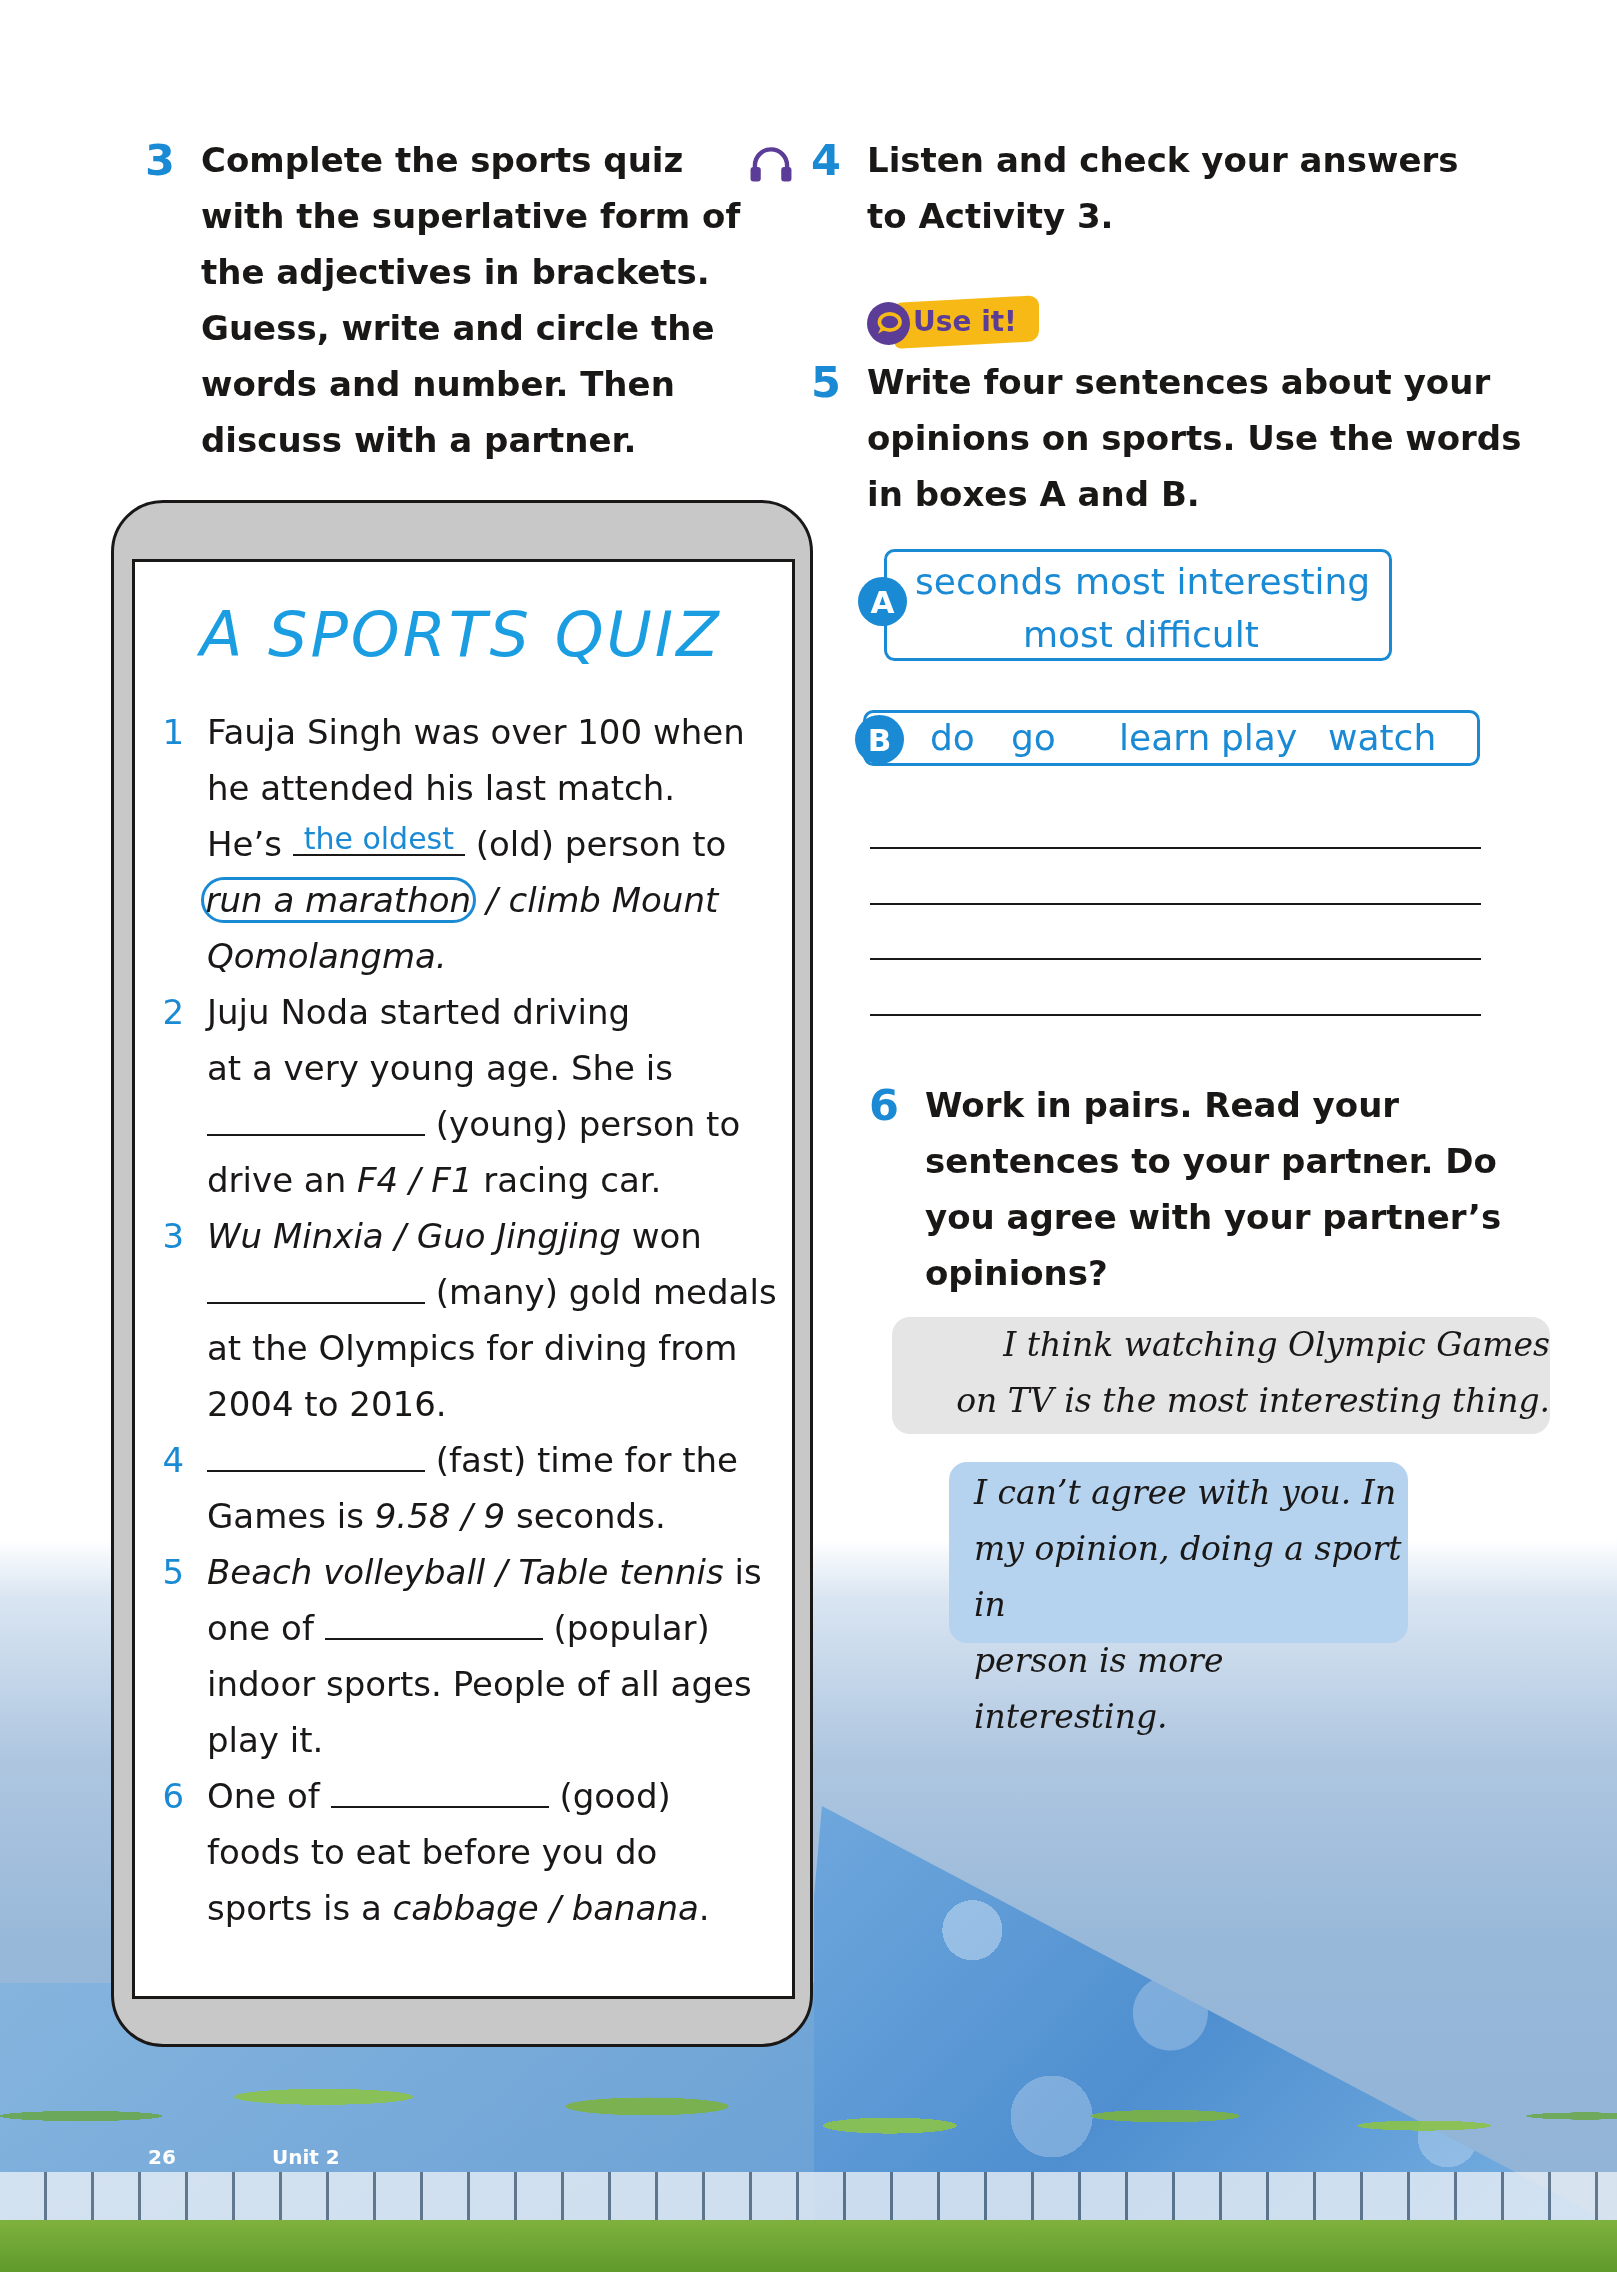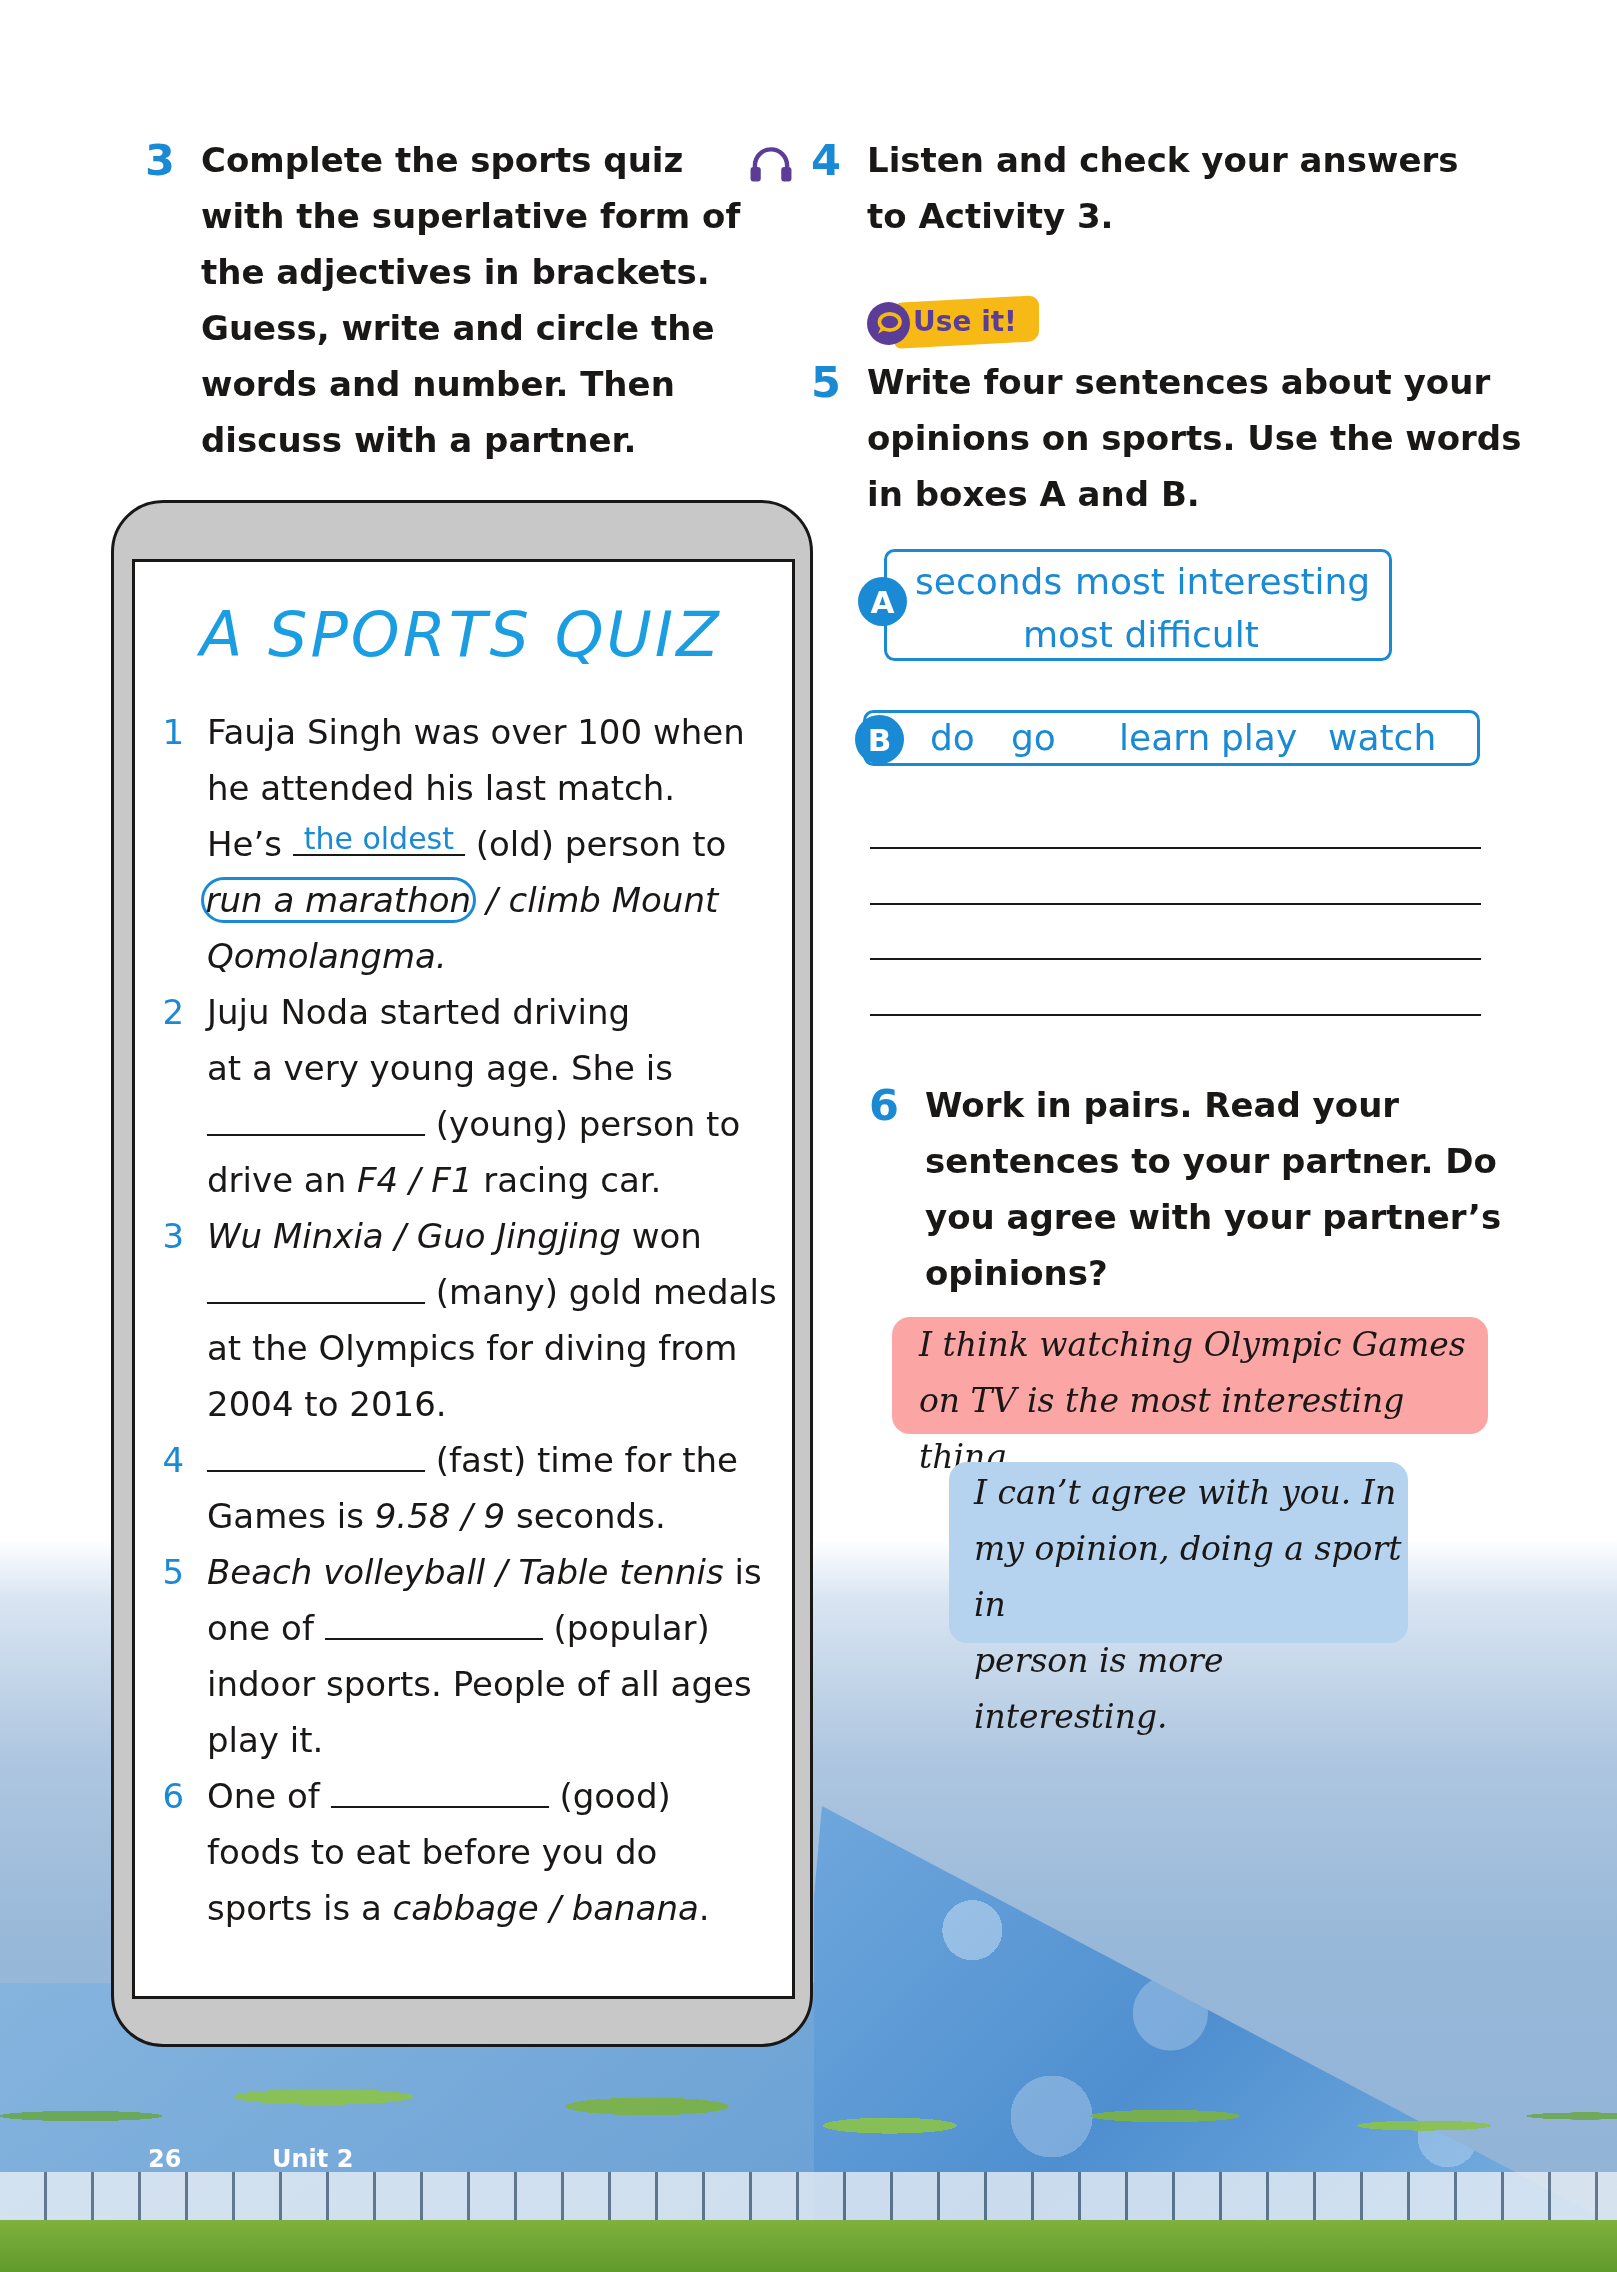--- a/index.html
+++ b/index.html
@@ -109,21 +109,21 @@
     position: absolute; left: 870px; width: 611px; height: 2.2px; background: #1a1717;
   }
 
   
   .speech {
     position: absolute; border-radius: 18px;
     font-family: "DejaVu Serif", "Liberation Serif", serif; font-style: italic;
     font-size: 33px; line-height: 56px; color: #1a1717; padding: 0 0 0 27px;
     white-space: pre-line;
   }
-  .speech-yellow { left: 892px; top: 1317px; width: 596px; height: 117px; background: #fca5a5; }
+  .speech-yellow { left: 892px; top: 1317px; width: 658px; height: 117px; background: #e5e5e5; text-align: right; }
   .speech-blue   { left: 949px; top: 1462px; width: 459px; height: 181px; background: #b5d3ef; padding-left: 25px; padding-top: 3px; }
 
   
   .phone {
     position: absolute; left: 111px; top: 500px; width: 702px; height: 1547px;
     background: #c8c8c8; border: 3px solid #1a1717; border-radius: 52px;
   }
   .phone-screen {
     position: absolute; left: 132px; top: 559px; width: 663px; height: 1440px;
     background: #ffffff; border: 3px solid #1a1717;
@@ -146,21 +146,21 @@
     display: inline-block; border-bottom: 2.2px solid #1a1717; height: 40px;
     vertical-align: baseline; position: relative; text-align: center;
   }
   .answer { color: #1a8ad4; font-size: 30px; position: relative; top: -7.4px; }
   .circled {
     border: 3px solid #1a8ad4; border-radius: 30px; padding: 0 1.5px; margin-left: -6px;
   }
 
   .footer {
     position: absolute; top: 2145px; font-family: "DejaVu Sans", sans-serif;
-    font-weight: bold; font-size: 24px; color: #ffffff;
+    font-weight: bold; font-size: 20px; color: #ffffff;
   }
 </style>
 </head>
 <body>
 
 <div class="bg-sky"></div>
 <div class="cube-left"></div>
 <div class="water-cube"></div>
 <div class="trees"></div>
 <div class="fence"></div>

